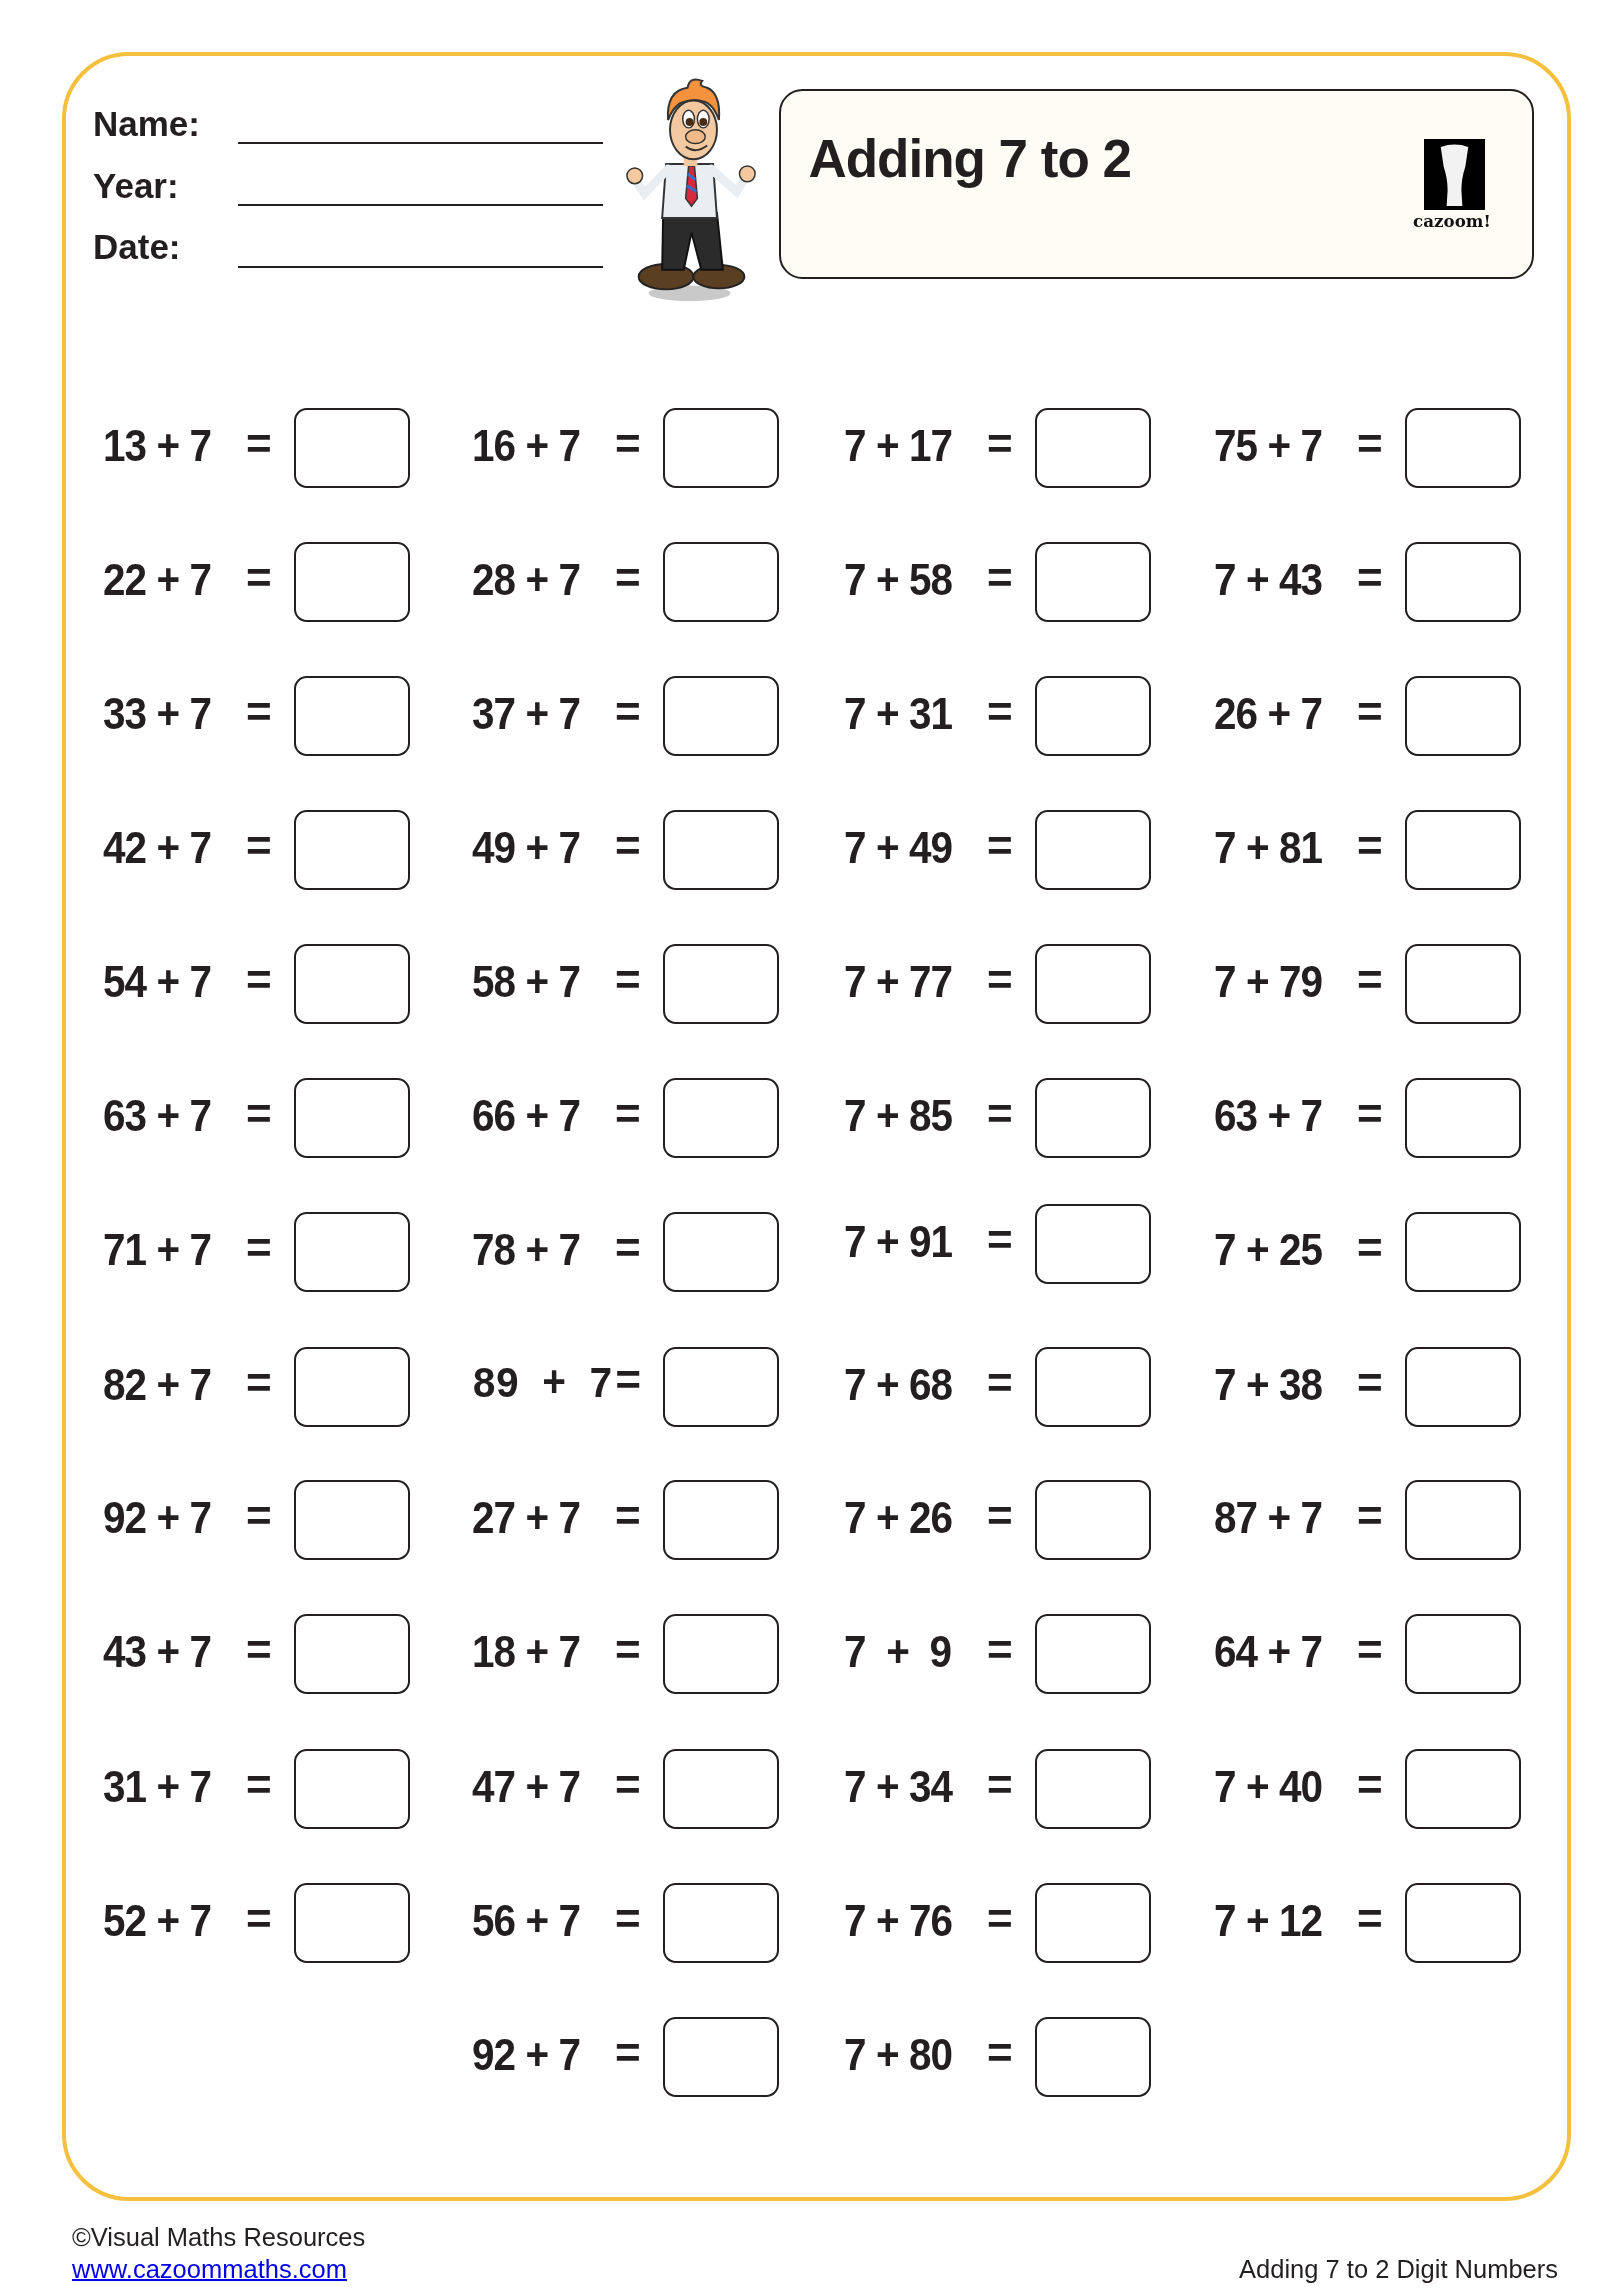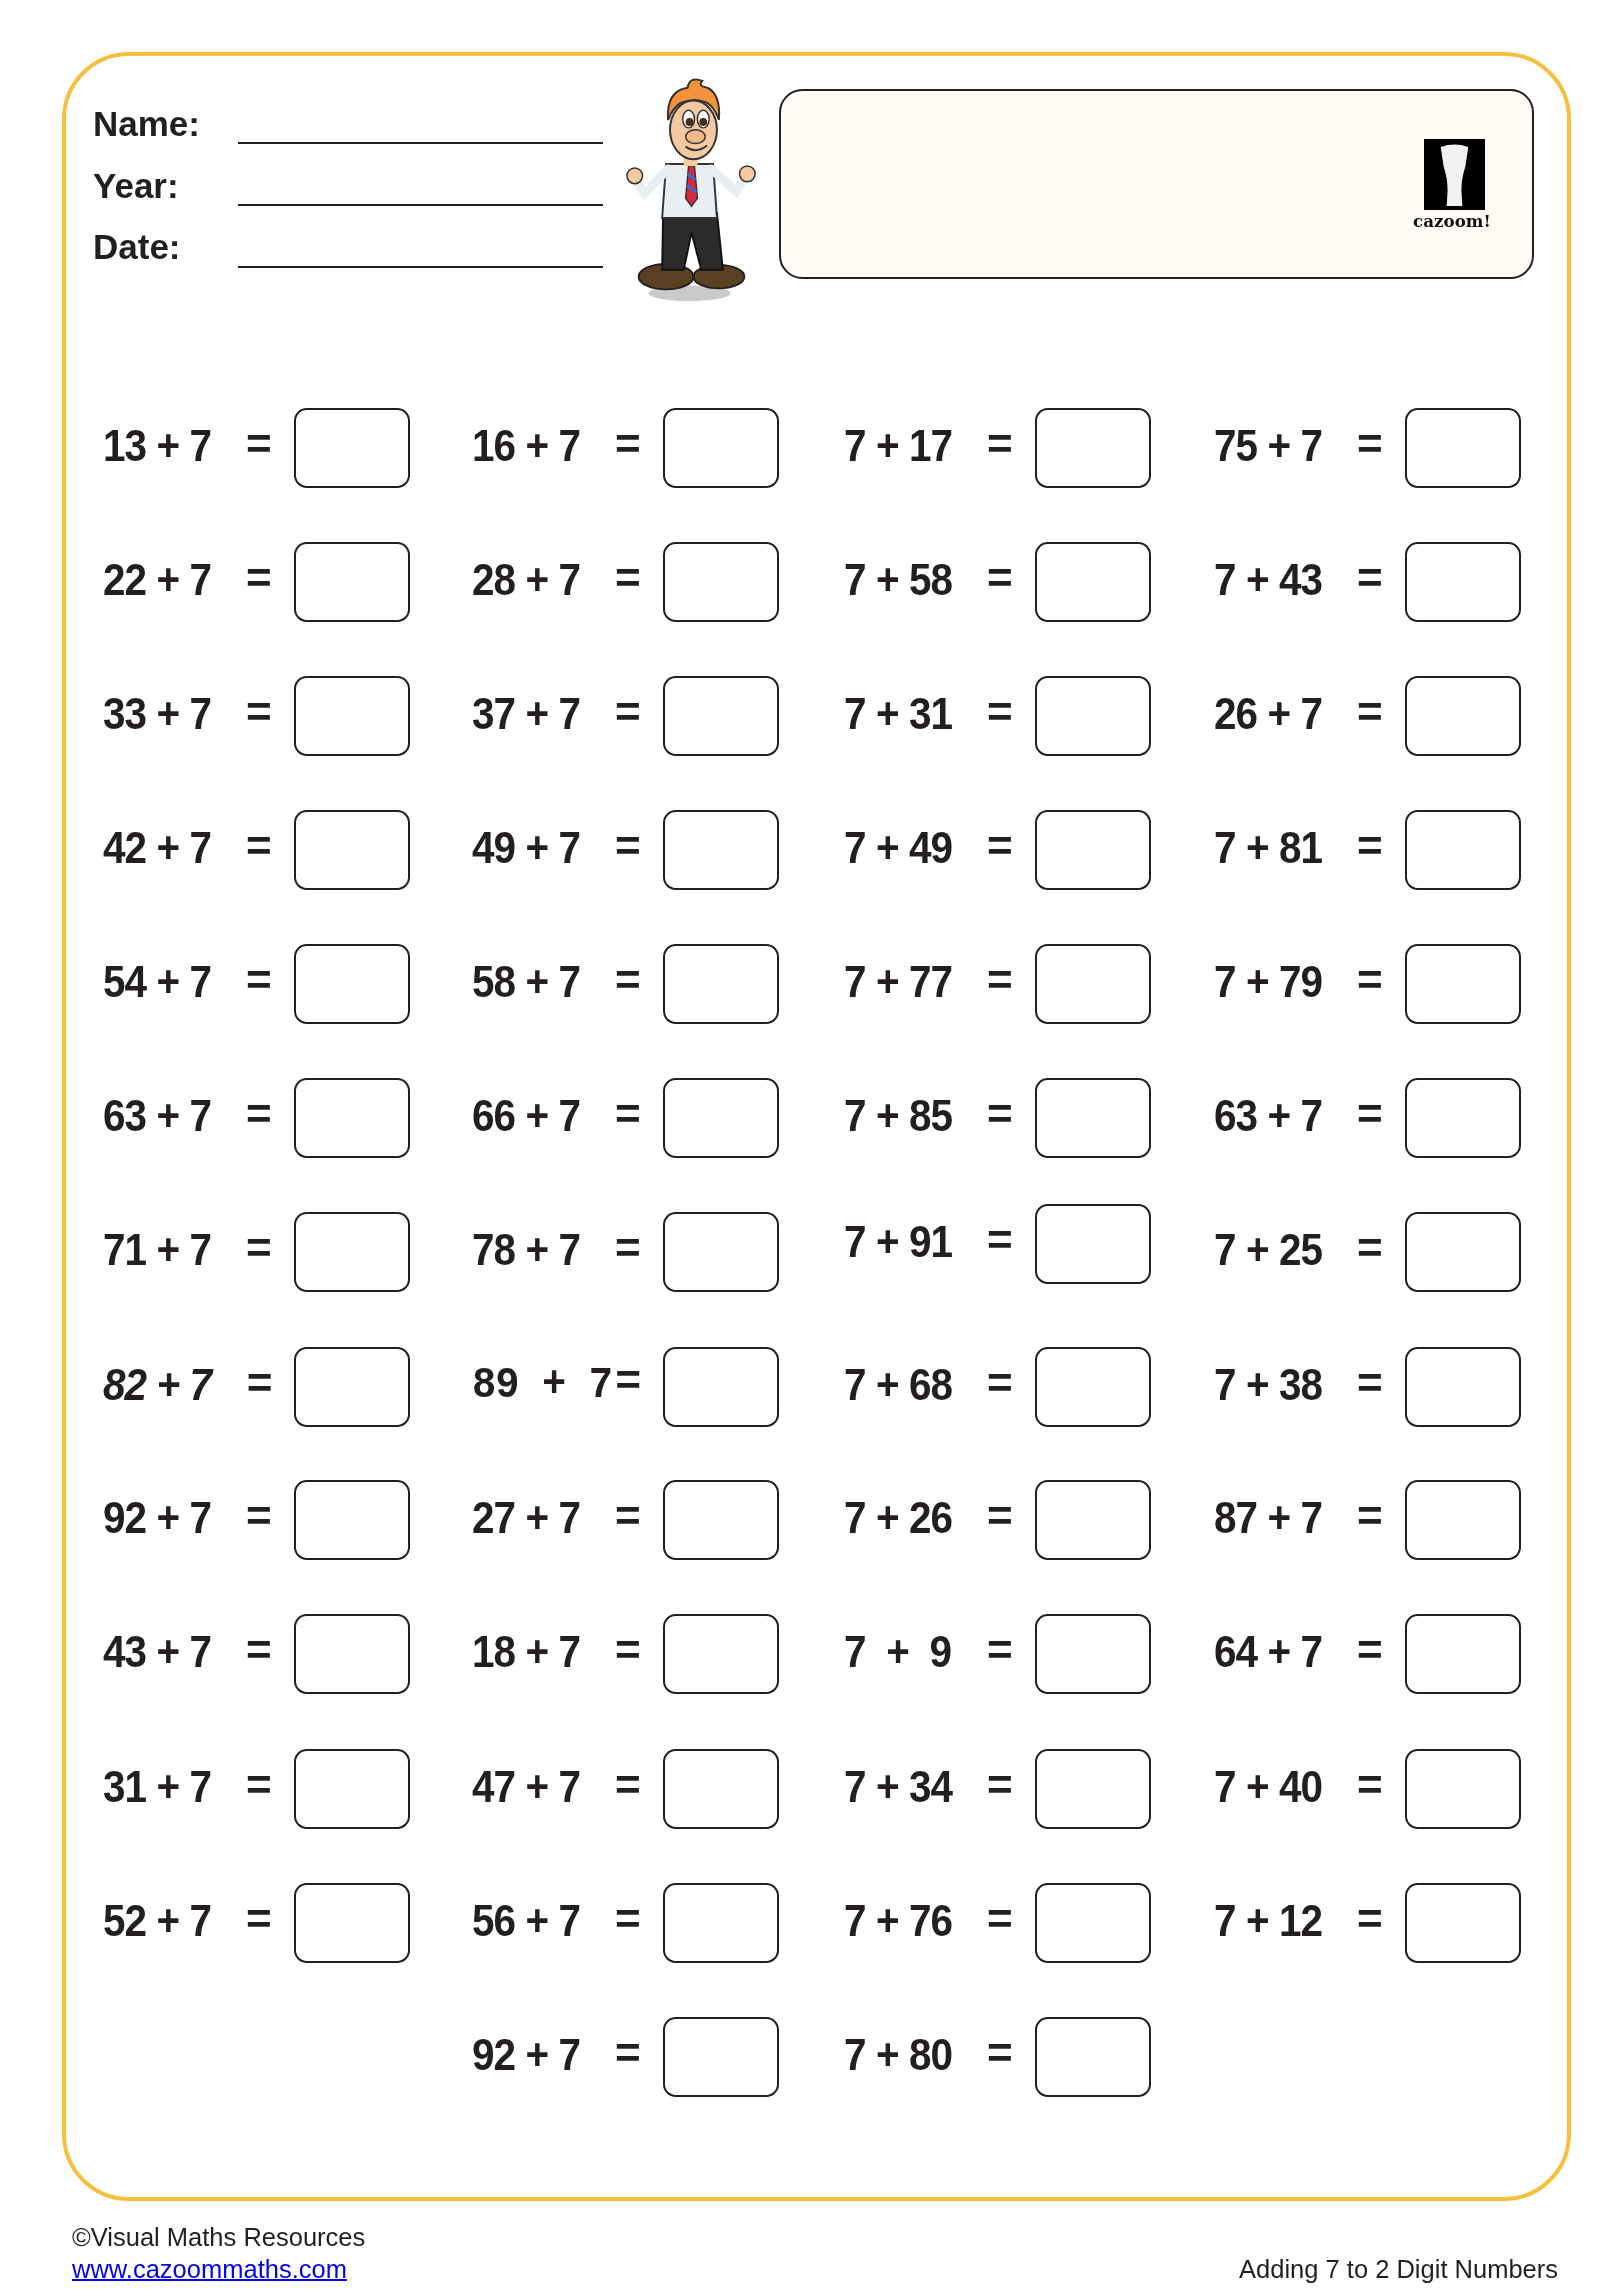--- a/index.html
+++ b/index.html
@@ -110,20 +110,21 @@
     <ellipse cx="86" cy="44" rx="6" ry="9" fill="#fff" stroke="#333" stroke-width="1.5"></ellipse>
     <circle cx="72" cy="47" r="4" fill="#4a2c12"></circle>
     <circle cx="86" cy="47" r="4" fill="#4a2c12"></circle>
     <path d="M68 72 Q78 80 90 71" fill="none" stroke="#333" stroke-width="2"></path>
 
     <path d="M50 45 Q48 15 70 12 Q72 0 85 5 Q80 10 90 12 Q104 18 102 45 Q96 28 86 26 Q76 22 62 28 Q54 34 50 45 Z" fill="#f5923e" stroke="#333" stroke-width="2"></path>
   </svg>
 </div>
 
 <div class="title-box">
+  <div class="title-line" style="top:41px">Adding 7 to 2</div>
   <div class="logo">
     <div class="logo-square">
       <svg width="61" height="71" viewBox="0 0 62 72">
         <path d="M17 8 Q31 3 45 8 L42 28 Q38 40 38 52 L39 68 L23 68 L24 52 Q24 40 20 28 Z" fill="#f2f2f2"></path>
       </svg>
     </div>
     <div class="logo-text">cazoom!</div>
   </div>
 </div>
 
@@ -261,21 +262,21 @@
     <div class="problem" style="left: 844px; top: 1204px; width: 307px; text-align: right;">
       <span class="problem-text">7 + 91</span>
       <span class="equals" style="left: 143px;">=</span>
       <div class="answer-box" style="left: 191px;"></div>
     </div>
     <div class="problem" style="left: 1214px; top: 1212px; width: 307px;">
       <span class="problem-text">7 + 25</span>
       <span class="equals" style="left: 143px;">=</span>
       <div class="answer-box" style="left: 191px;"></div>
     </div>
-    <div class="problem" style="left: 103px; top: 1347px; width: 307px; font-style: italic;">
+    <div class="problem" style="left: 103px; top: 1347px; width: 307px;">
       <span class="problem-text">82 + 7</span>
       <span class="equals" style="left: 143px;">=</span>
       <div class="answer-box" style="left: 191px;"></div>
     </div>
     <div class="problem" style="left: 472px; top: 1347px; width: 307px; font-family: Liberation Mono, monospace;">
       <span class="problem-text">89 + 7</span>
       <span class="equals" style="left: 143px;">=</span>
       <div class="answer-box" style="left: 191px;"></div>
     </div>
     <div class="problem" style="left: 844px; top: 1347px; width: 307px;">

